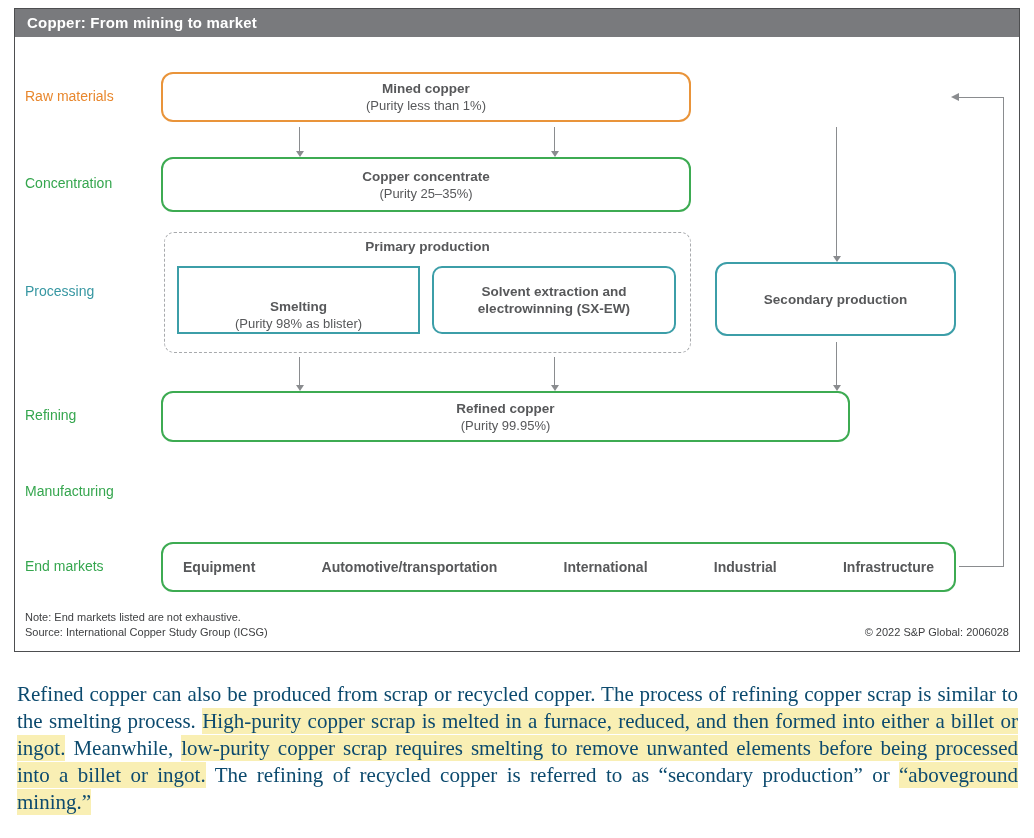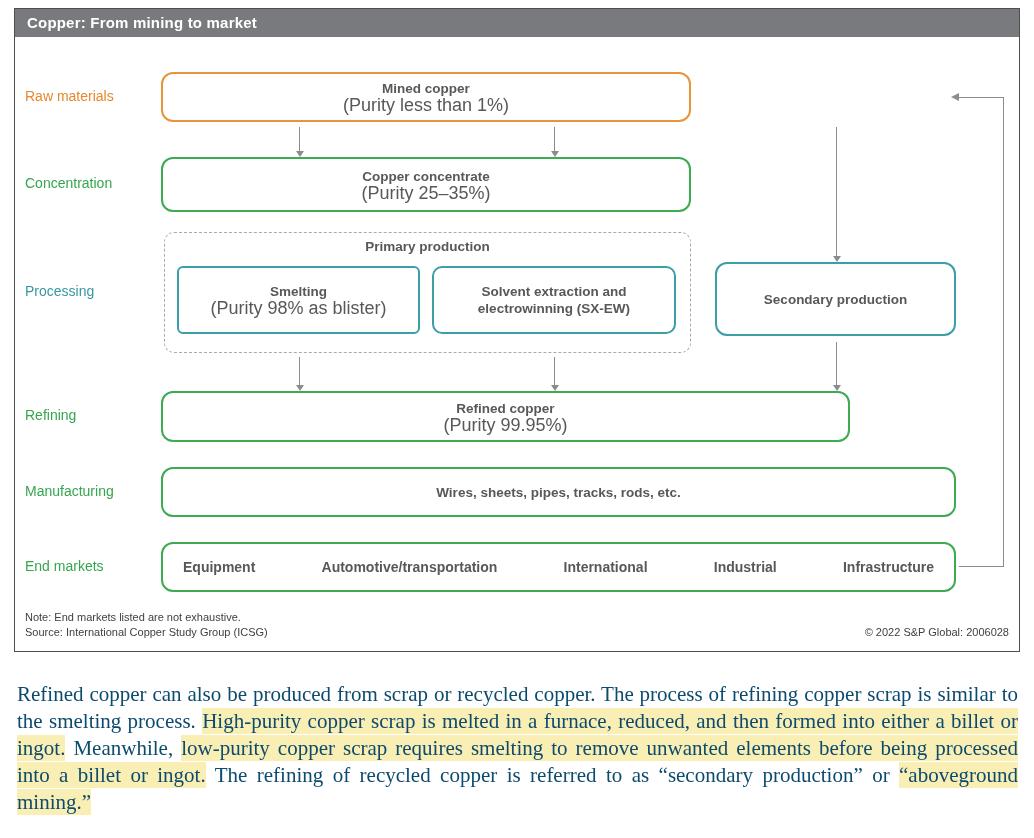--- a/index.html
+++ b/index.html
@@ -18,21 +18,21 @@
   .lbl-green  { color:#35a64e; }
   .lbl-teal   { color:#3797a2; }
 
   
   .box { position:absolute; background:#fff; border-radius:12px; display:flex; flex-direction:column;
          align-items:center; justify-content:center; text-align:center; }
   .b-orange { border:2px solid #e9943a; }
   .b-green  { border:2px solid #3dab52; }
   .b-teal   { border:2px solid #3c9ea8; }
   .bt  { font-weight:bold; color:#57585a; font-size:13.5px; line-height:17px; }
-  .bs  { color:#57585a; font-size:18px; line-height:17px; }
+  .bs  { color:#57585a; font-size:13px; line-height:17px; }
 
   .dashedbox { position:absolute; border:1px dashed #a8aaad; border-radius:10px; background:transparent; }
   .dashedbox .dtitle { position:absolute; top:6px; left:0; width:100%; text-align:center;
                        font-weight:bold; color:#57585a; font-size:13.5px; }
 
   
   .arr { position:absolute; width:0; border-left:1px solid #8a8c8f; }
   .arr::after { content:''; position:absolute; left:-4.5px; bottom:-6px;
                 border-left:4px solid transparent; border-right:4px solid transparent;
                 border-top:6px solid #8a8c8f; }
@@ -89,43 +89,40 @@
     <div class="arr" style="left:821px; top:118px; height:129px;"></div>
 
     <div class="box b-green" style="left:146px; top:148px; width:530px; height:55px;">
       <div class="bt">Copper concentrate</div>
       <div class="bs">(Purity 25–35%)</div>
     </div>
 
     <div class="dashedbox" style="left:149px; top:223px; width:527px; height:121px;">
       <div class="dtitle">Primary production</div>
     </div>
-    <div class="box b-teal" style="left:162px; top:257px; width:243px; height:68px; border-radius:6px;">
+    <div class="box b-teal" style="left:162px; top:257px; width:243px; height:68px; border-radius:0;justify-content:flex-end;">
       <div class="bt">Smelting</div>
       <div class="bs">(Purity 98% as blister)</div>
     </div>
     <div class="box b-teal" style="left:417px; top:257px; width:244px; height:68px; border-radius:10px; padding:0 14px;">
       <div class="bt">Solvent extraction and electrowinning (SX-EW)</div>
     </div>
     <div class="box b-teal" style="left:700px; top:253px; width:241px; height:74px;">
       <div class="bt">Secondary production</div>
     </div>
 
     <div class="arr" style="left:284px; top:348px; height:28px;"></div>
     <div class="arr" style="left:539px; top:348px; height:28px;"></div>
     <div class="arr" style="left:821px; top:333px; height:43px;"></div>
 
     <div class="box b-green" style="left:146px; top:382px; width:689px; height:51px;">
       <div class="bt">Refined copper</div>
       <div class="bs">(Purity 99.95%)</div>
     </div>
 
-    <div class="box b-green" style="left:146px; top:458px; width:795px; height:50px;">
-      <div class="bt">Wires, sheets, pipes, tracks, rods, etc.</div>
-    </div>
 
     <div class="em-items">
       <div class="item">Equipment</div>
       <div class="item">Automotive/transportation</div>
       <div class="item">International</div>
       <div class="item">Industrial</div>
       <div class="item">Infrastructure</div>
     </div>
 
     <div class="loop"></div>

